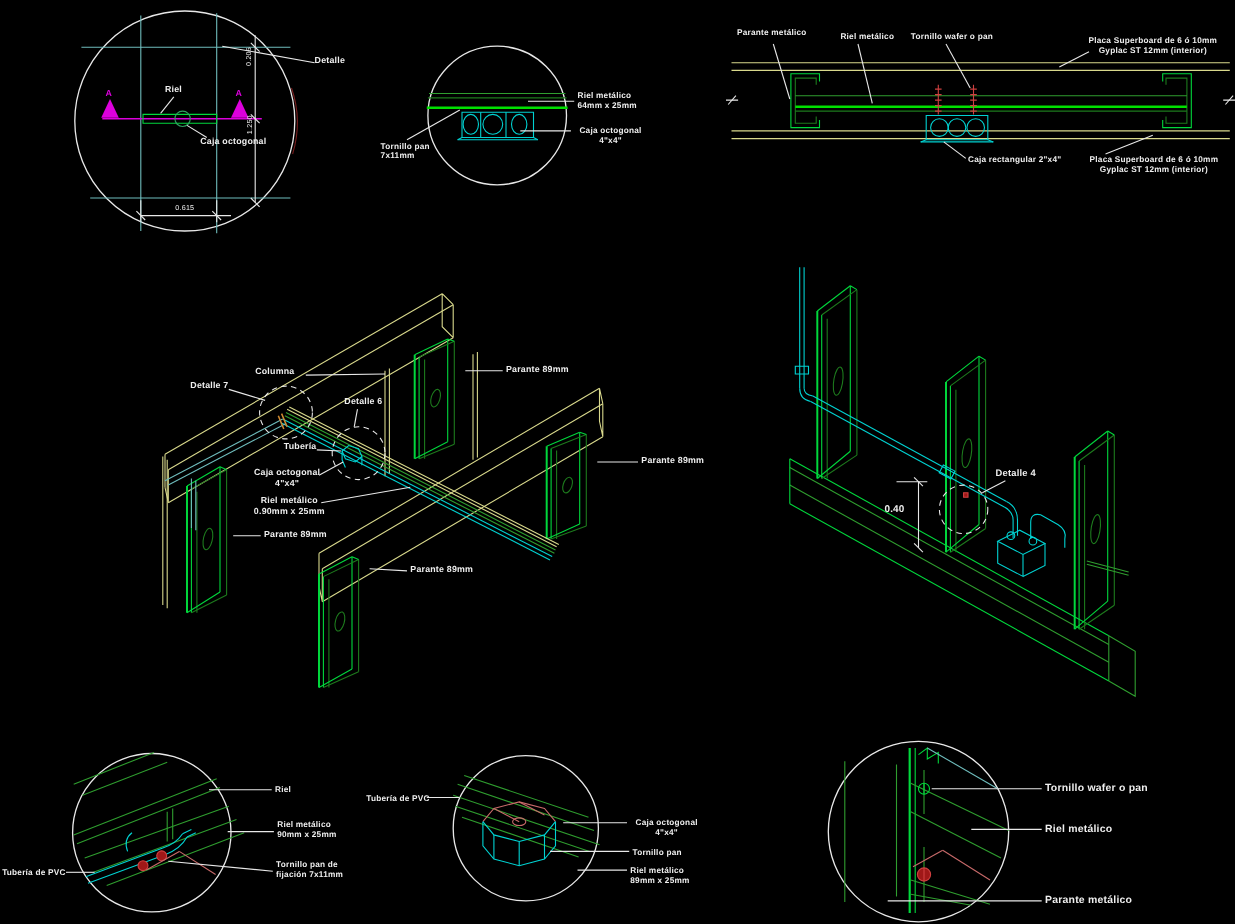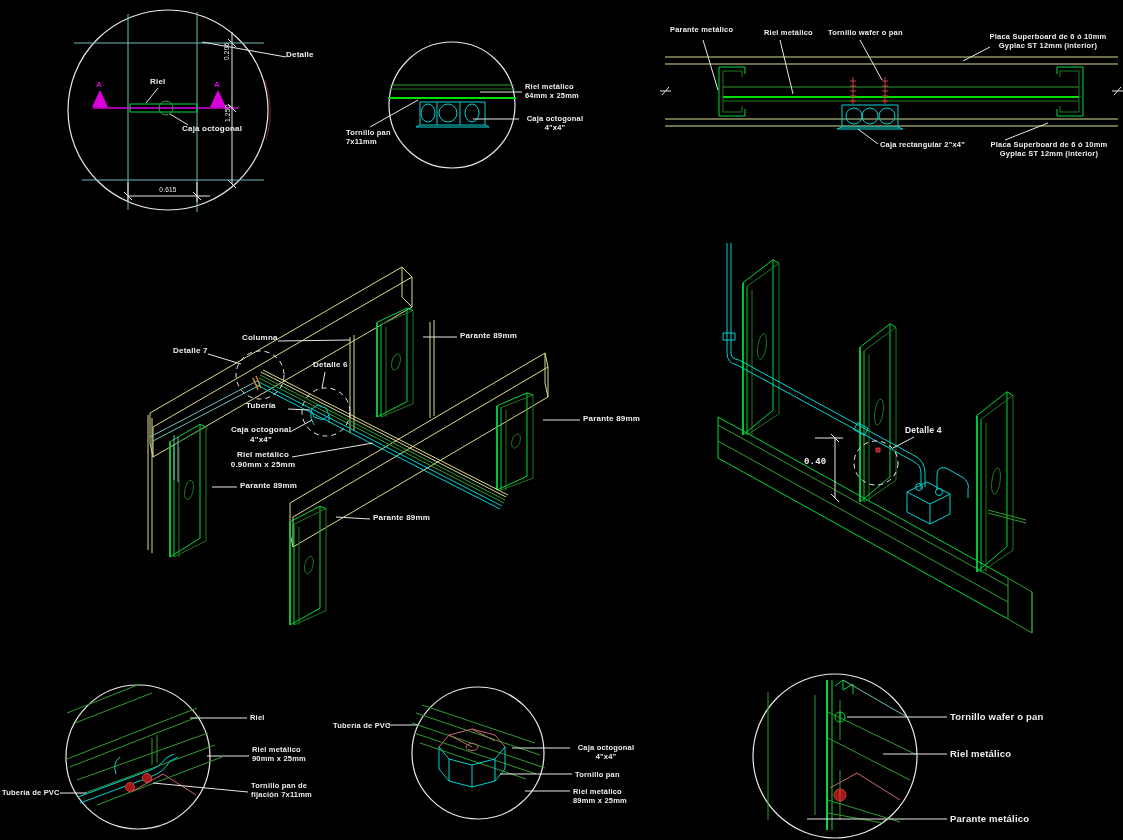--- a/index.html
+++ b/index.html
@@ -27,21 +27,21 @@
   .mgf{fill:#dc00dc;stroke:none;}
   .rd{stroke:#d04040;stroke-width:1;fill:none;}
   .rdf{fill:#a01818;stroke:#d04040;stroke-width:1;}
   .pk{stroke:#c86a6a;stroke-width:1;fill:none;}
   .or{stroke:#d08a30;stroke-width:1.4;fill:none;}
   
   .v1 .lbl{font-size:8px;} .v1 .dim{font-size:6.5px;font-weight:normal;}
   .v2 .lbl{font-size:7.5px;}
   .v3 .lbl{font-size:7.5px;}
   .v4 .lbl{font-size:8px;}
-  .v5 .lbl{font-size:8.5px;} .v5 .dim{font-size:9px;font-family:Liberation Mono, monospace;}
+  .v5 .lbl{font-size:8.5px;} .v5 .dim{font-size:9px;}
   .v6 .lbl{font-size:7.5px;}
   .v7 .lbl{font-size:7.5px;}
   .v8 .lbl{font-size:9.5px;}
 </style>
 </head>
 <body>
 
 <div id="canvas">
 
   <div class="view v1" style="left:60px;top:0;width:280px;height:230px">
@@ -251,23 +251,23 @@
         <line x1="148" y1="159" x2="170" y2="160" class="wl"></line>
         <line x1="150" y1="182" x2="172" y2="170" class="wl"></line>
         <line x1="152" y1="207" x2="233" y2="193" class="wl"></line>
         <line x1="97" y1="237" x2="72" y2="237" class="wl"></line>
         <line x1="317" y1="87" x2="283" y2="87" class="wl"></line>
         <line x1="440" y1="170" x2="403" y2="170" class="wl"></line>
         <line x1="230" y1="269" x2="196" y2="267" class="wl"></line>
       </g>
     </svg>
     <div class="lbl" style="left:33px;top:96px">Detalle 7</div>
-    <div class="lbl" style="left:102px;top:83px">Columna</div>
+    <div class="lbl" style="left:92px;top:83px">Columna</div>
     <div class="lbl" style="left:173px;top:110px">Detalle 6</div>
-    <div class="lbl" style="left:106px;top:151px">Tubería</div>
+    <div class="lbl" style="left:118px;top:151px">Tubería</div>
     <div class="lbl ctr" style="left:71px;top:175px;width:100px">Caja octogonal
 4"x4"</div>
     <div class="lbl ctr" style="left:68px;top:200px;width:110px">Riel metálico
 0.90mm x 25mm</div>
     <div class="lbl" style="left:100px;top:231px">Parante 89mm</div>
     <div class="lbl" style="left:320px;top:81px">Parante 89mm</div>
     <div class="lbl" style="left:443px;top:164px">Parante 89mm</div>
     <div class="lbl" style="left:233px;top:263px">Parante 89mm</div>
   </div>
 

